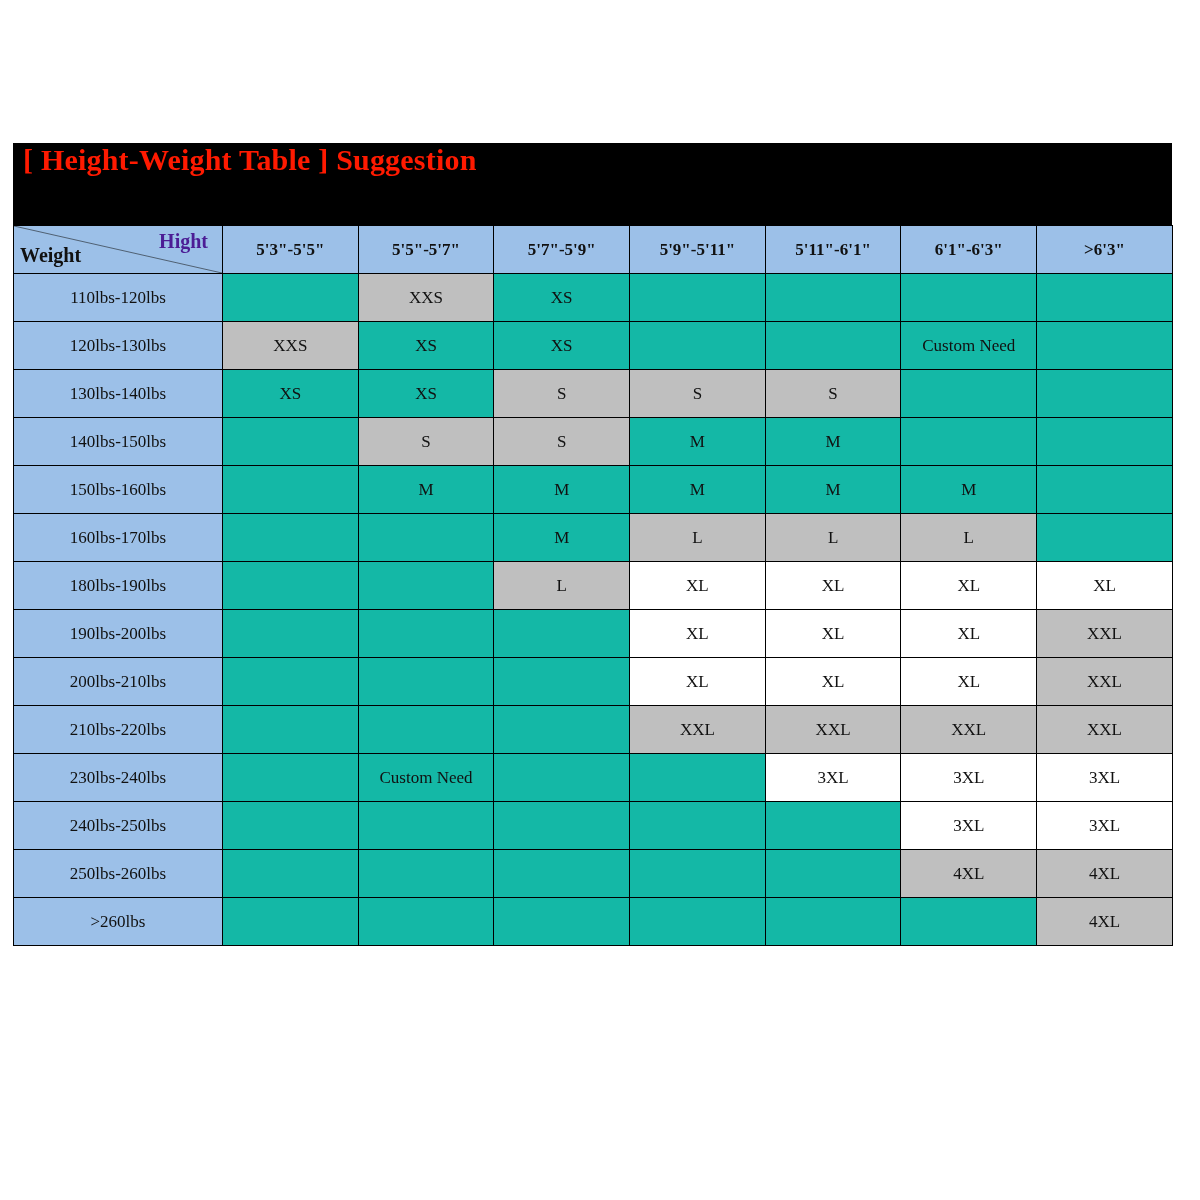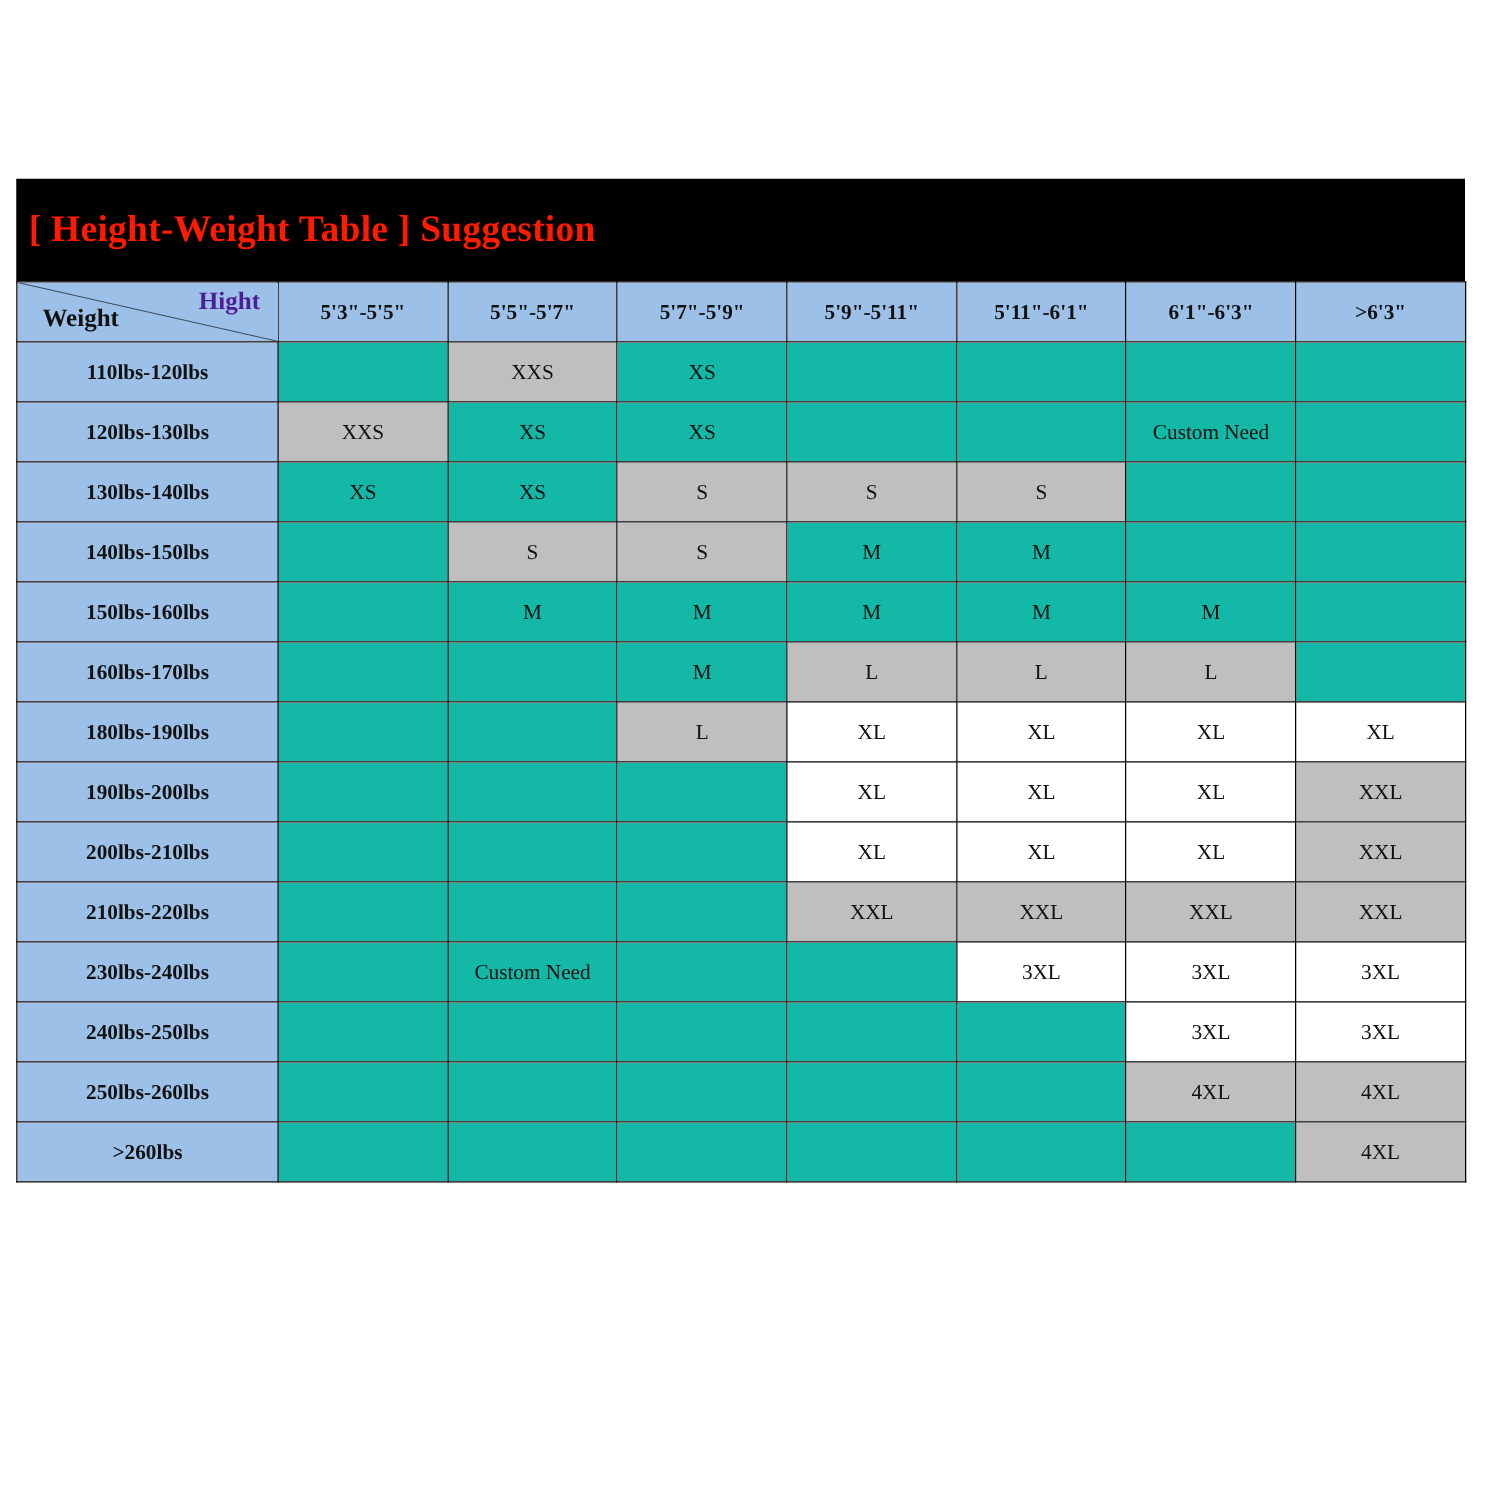--- a/index.html
+++ b/index.html
@@ -17,21 +17,20 @@
     top: 143px;
     width: 1159px;
   }
 
   
   .title-bar {
     background: #000000;
     height: 82px;
     box-sizing: border-box;
     display: flex;
-    align-items: center;
     padding-left: 10px;
   }
   .title-text {
     color: #ff1a00;
     font-size: 30px;
     font-weight: bold;
     letter-spacing: 0.2px;
     font-family: "Liberation Serif", "DejaVu Serif", serif;
   }
 
@@ -82,37 +81,36 @@
     font-weight: bold;
     color: #4c1d95;
   }
   .corner-weight {
     position: absolute;
     left: 6px;
     bottom: 6px;
     font-size: 20px;
     font-weight: bold;
     color: #111;
-    margin-left: 14px;
   }
 
   
   td.head-h {
     background: #9CC0E8;
     font-size: 20px;
     font-weight: bold;
     height: 80px;
     color: #111;
   }
 
   
   td.row-label {
     background: #9CC0E8;
     font-size: 19px;
-    font-weight: bold;
+    font-weight: normal;
     color: #111;
   }
 
   
   td.fill-peach { background: #14b8a6; }
   td.fill-gray  { background: #BFBFBF; }
   td.fill-offwhite { background: #14b8a6; }
   td.fill-white { background: #FFFFFF; }
 
   td.note { font-size: 16px; }

